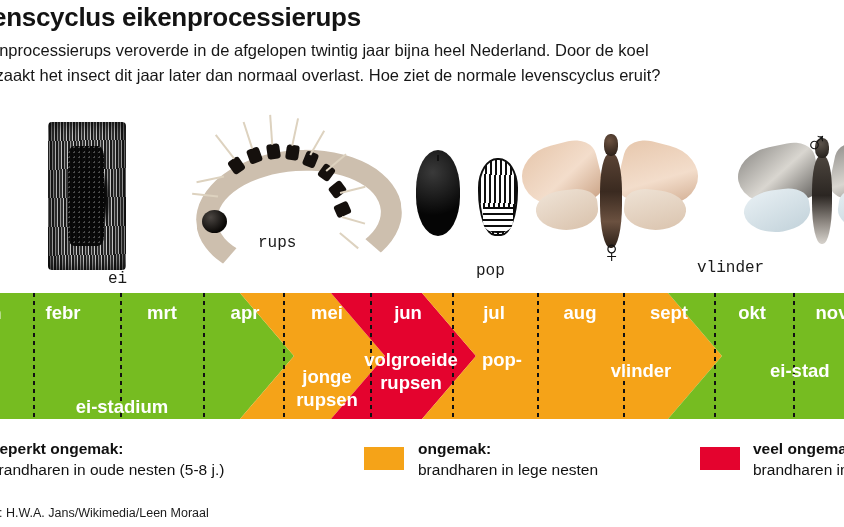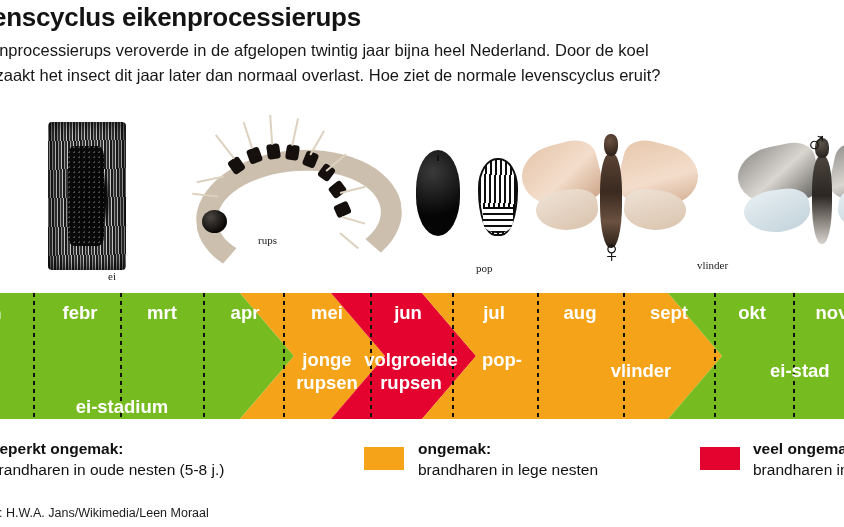--- a/index.html
+++ b/index.html
@@ -21,22 +21,22 @@
   .intro{
     position:absolute;left:-10px;top:38px;width:870px;
     font-size:16.5px;line-height:25px;color:#171717;
     white-space:nowrap;
   }
   .intro span{display:block;}
 
   
   .art{position:absolute;left:0;top:110px;width:844px;height:183px;background:#fff;}
   .art-label{
-    position:absolute;font-size:11px;color:#1a1a1a;
-    font-family:Liberation Serif, serif;
+    position:absolute;font-size:16px;color:#1a1a1a;
+    font-family:Liberation Mono, monospace;
   }
   .sym{position:absolute;font-size:31px;line-height:31px;color:#111;font-weight:bold;}
 
   
   .egg-bark{
     position:absolute;left:48px;top:12px;width:78px;height:148px;
     border-radius:4px;
     background:
       radial-gradient(ellipse 30px 54px at 54% 52%, #000 0%, #0a0a0a 52%, rgba(20,20,20,0) 70%),
       repeating-linear-gradient(88deg, #1b1b1b 0px, #1b1b1b 2px, #9a9a9a 2px, #9a9a9a 3px, #333 3px, #333 5px, #c9c9c9 5px, #c9c9c9 6px),
@@ -234,35 +234,35 @@
     <div class="divider" style="left:203px;"></div>
     <div class="divider" style="left:283px;"></div>
     <div class="divider" style="left:370px;"></div>
     <div class="divider" style="left:452px;"></div>
     <div class="divider" style="left:537px;"></div>
     <div class="divider" style="left:623px;"></div>
     <div class="divider" style="left:714px;"></div>
     <div class="divider" style="left:793px;"></div>
 
     <div class="month" style="left:-44px;width:80px;">n</div>
-    <div class="month" style="left:40px;width:80px;">febr</div>
+    <div class="month" style="left:23px;width:80px;">febr</div>
     <div class="month" style="left:122px;width:80px;text-align:center;">mrt</div>
     <div class="month" style="left:205px;width:80px;">apr</div>
     <div class="month" style="left:287px;width:80px;">mei</div>
     <div class="month" style="left:368px;width:80px;">jun</div>
     <div class="month" style="left:454px;width:80px;">jul</div>
     <div class="month" style="left:540px;width:80px;">aug</div>
     <div class="month" style="left:629px;width:80px;">sept</div>
     <div class="month" style="left:712px;width:80px;">okt</div>
     <div class="month" style="left:800px;width:64px;">nov</div>
 
     <div class="phase" style="left:42px;top:66px;width:160px;margin-top:36px;">
       <span>ei-stadium</span>
     </div>
-    <div class="phase" style="left:282px;top:55px;width:90px;">
+    <div class="phase" style="left:282px;top:72px;width:90px;">
       <span style="display:block;">jonge</span>
       <span style="display:block;">rupsen</span>
     </div>
     <div class="phase" style="left:352px;top:55px;width:118px;">
       <span style="display:block;">volgroeide</span>
       <span style="display:block;">rupsen</span>
     </div>
     <div class="phase" style="left:456px;top:55px;width:92px;">
       <span style="display:block;">pop-</span>
     </div>

